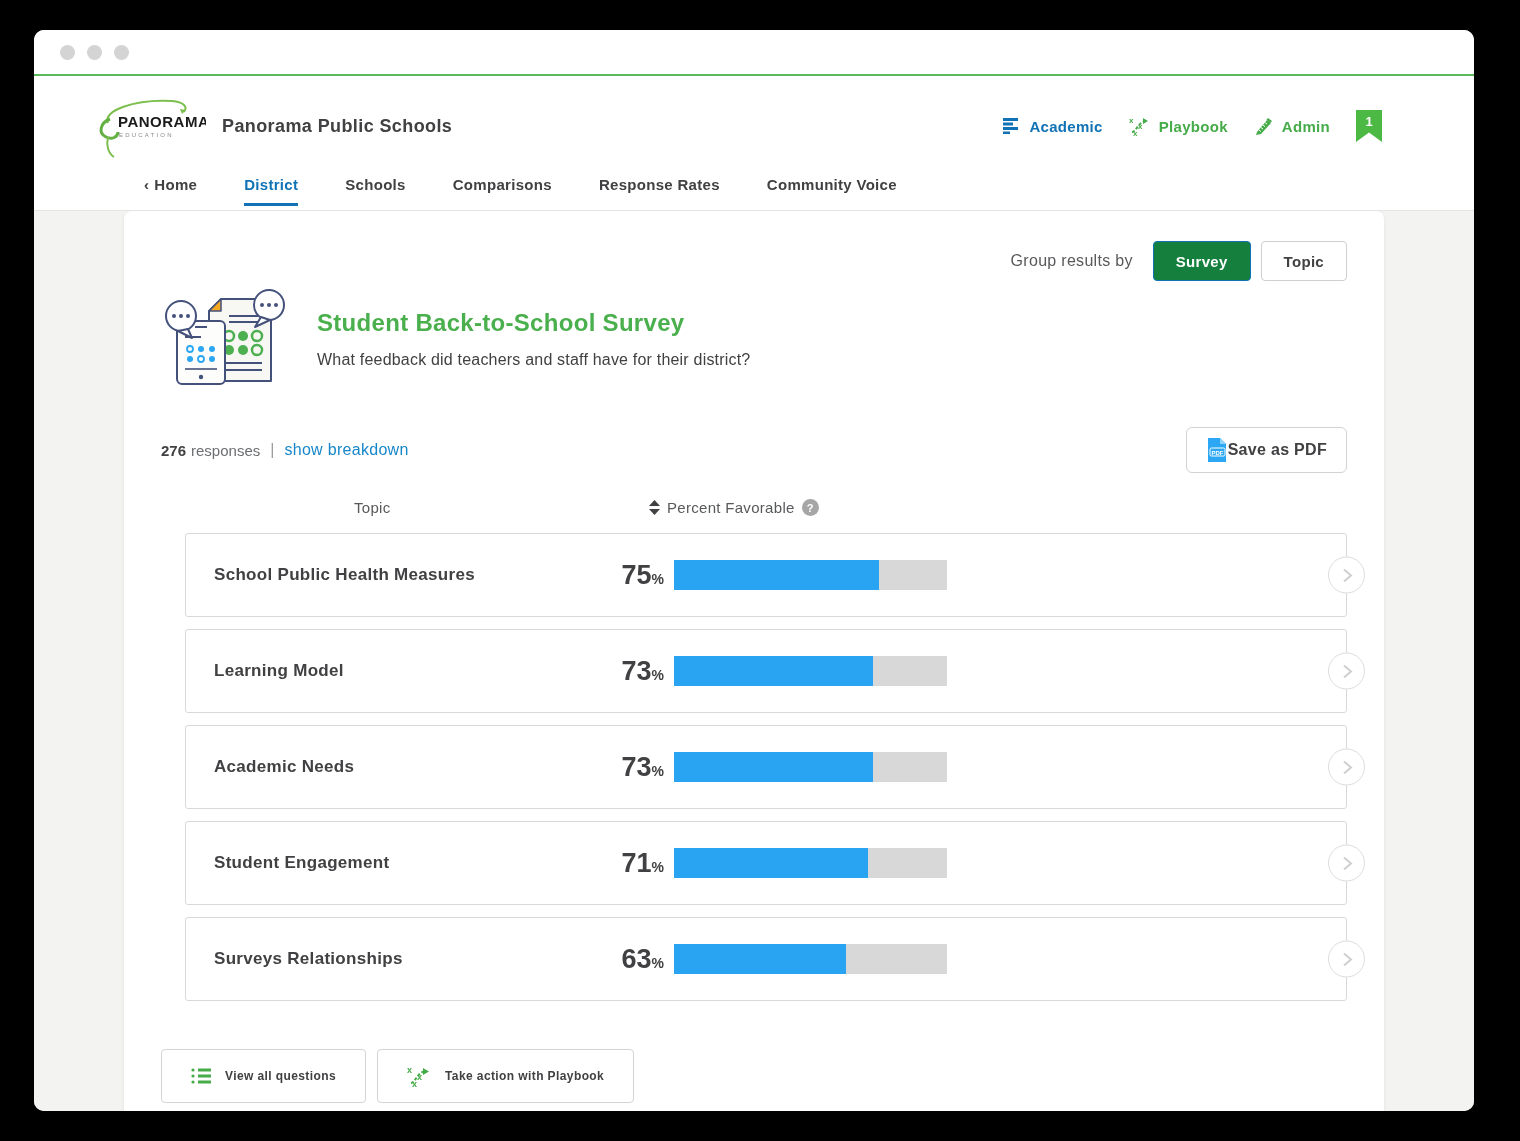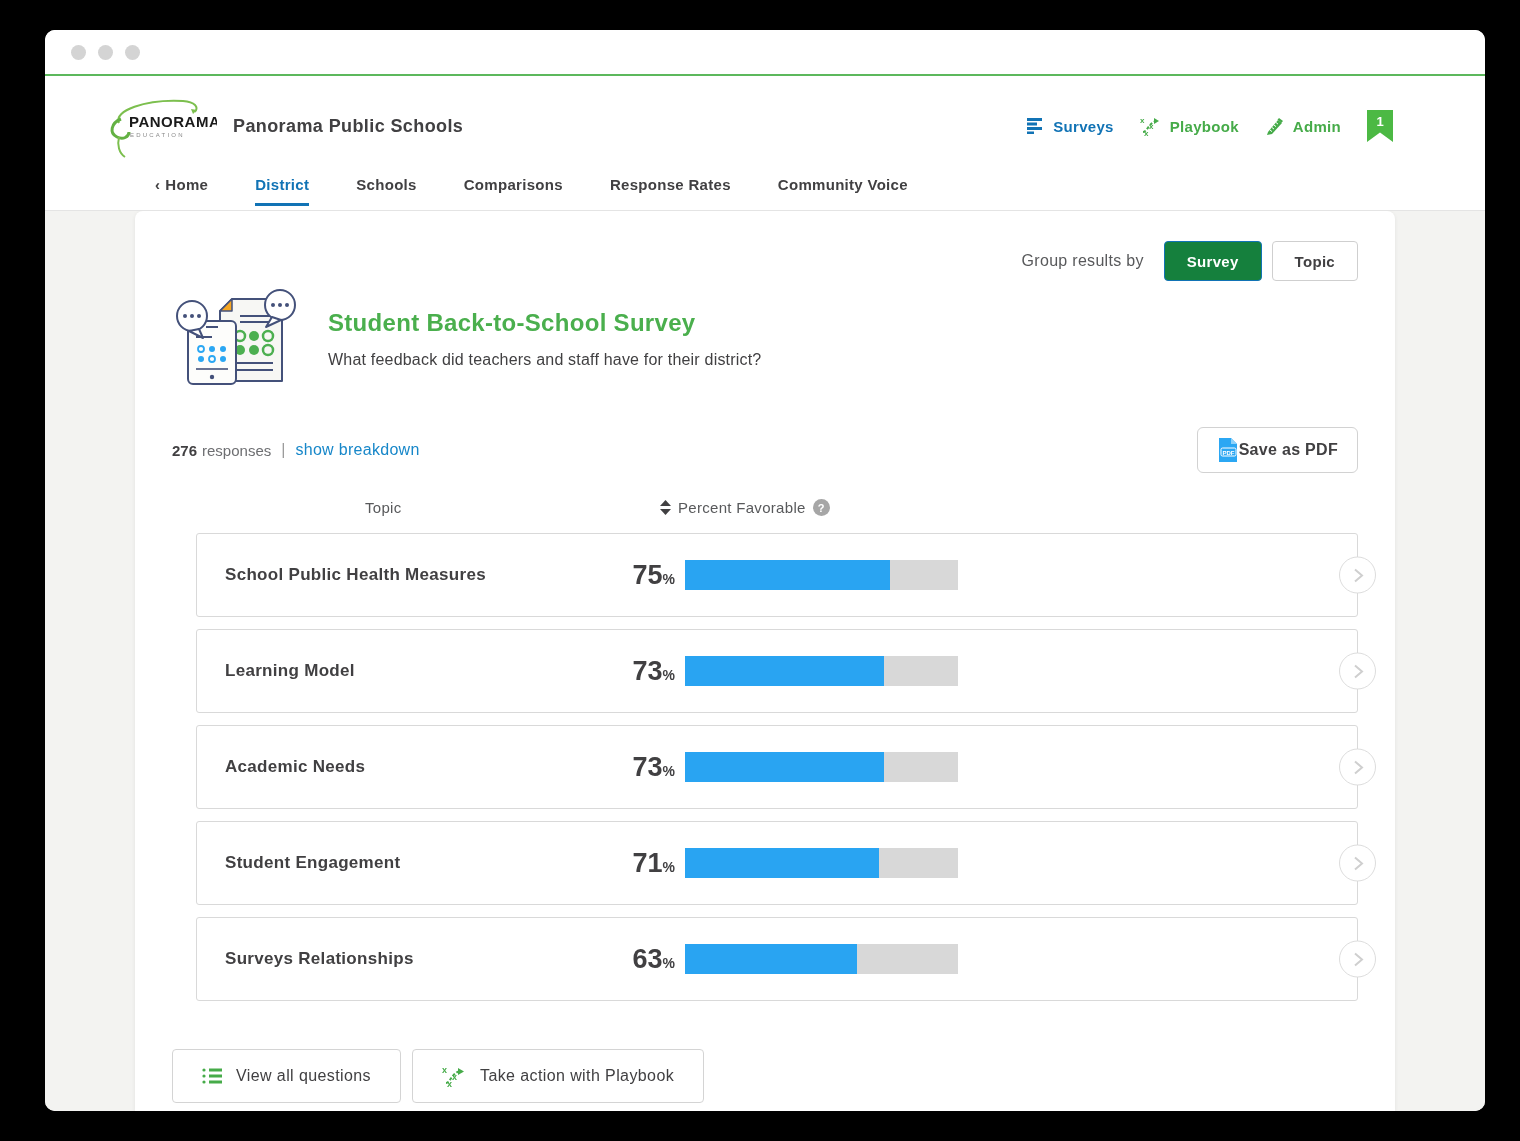--- a/index.html
+++ b/index.html
@@ -1,19 +1,19 @@
 <!DOCTYPE html>
 <html><head>
 <meta charset="utf-8">
 <style>
   * { margin:0; padding:0; box-sizing:border-box; }
   html,body { width:1520px; height:1141px; background:#000; font-family:"Liberation Sans", sans-serif; }
 
   .window {
-    position:absolute; left:45px; top:30px; width:1440px; height:1081px;
+    position:absolute; left:34px; top:30px; width:1440px; height:1081px;
     background:#fff; border-radius:10px; overflow:hidden;
     display:flex; flex-direction:column;
   }
 
   
   .titlebar {
     height:46px; background:#fff; border-bottom:2px solid #5cb85c;
     display:flex; align-items:center; padding-left:26px; flex:none;
   }
   .tdot { width:15px; height:15px; border-radius:50%; background:#d4d4d4; margin-right:12px; }
@@ -93,21 +93,21 @@
   .bar-track { width:273px; height:30px; background:#d8d8d8; margin-left:10px; }
   .bar-fill { height:100%; background:#29a4f2; }
   .row-btn { position:absolute; right:-19px; top:50%; transform:translateY(-50%);
              width:37px; height:37px; border-radius:50%; background:#fff; border:1px solid #ddd;
              display:flex; align-items:center; justify-content:center; cursor:pointer; }
 
   .footer-row { margin-top:48px; display:flex; gap:11px; }
   .foot-btn { height:54px; background:#fff; border:1px solid #d4d4d4; border-radius:4px;
               display:flex; align-items:center; gap:14px; padding:0 29px; cursor:pointer;
               font-family:"Liberation Sans", sans-serif; }
-  .foot-btn span.lbl { font-size:16px; font-weight:normal; color:#414042; letter-spacing:.4px; }
+  .foot-btn span.lbl { font-size:12px; font-weight:bold; color:#414042; letter-spacing:.4px; }
 </style>
 </head>
 <body>
 
 <div class="window">
 
   <div class="titlebar">
     <div class="tdot"></div>
     <div class="tdot"></div>
     <div class="tdot"></div>
@@ -127,21 +127,21 @@
     <div class="org-name">Panorama Public Schools</div>
 
     <div class="header-right">
       <div class="hnav-item blue">
         <svg width="18" height="16" viewBox="0 0 18 16">
           <rect x="0" y="0" width="15" height="3" fill="#1173b5"></rect>
           <rect x="0" y="4.5" width="10" height="3" fill="#1173b5"></rect>
           <rect x="0" y="9" width="15" height="3" fill="#1173b5"></rect>
           <rect x="0" y="13.5" width="7" height="2.5" fill="#1173b5"></rect>
         </svg>
-        <span>Surveys</span>
+        <span>Academic</span>
       </div>
       <div class="hnav-item green">
         <svg width="22" height="20" viewBox="0 0 22 20">
           <path d="M3,16 C7,16 9,7 16,5" fill="none" stroke="#46ab49" stroke-width="2" stroke-dasharray="3,2"></path>
           <path d="M14,2 l5,3 l-5,3 z" fill="#46ab49"></path>
           <text x="0" y="7" font-size="8" font-weight="bold" fill="#46ab49">x</text>
           <text x="9" y="13" font-size="8" font-weight="bold" fill="#46ab49">x</text>
           <text x="4" y="20" font-size="8" font-weight="bold" fill="#46ab49">x</text>
         </svg>
         <span>Playbook</span>

